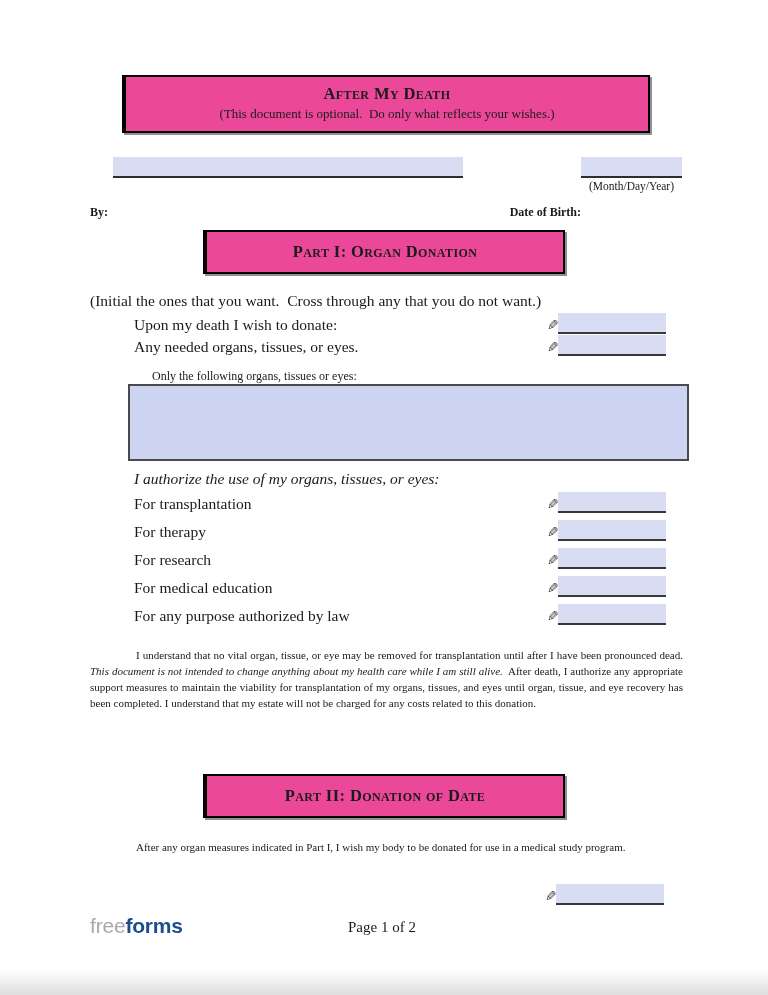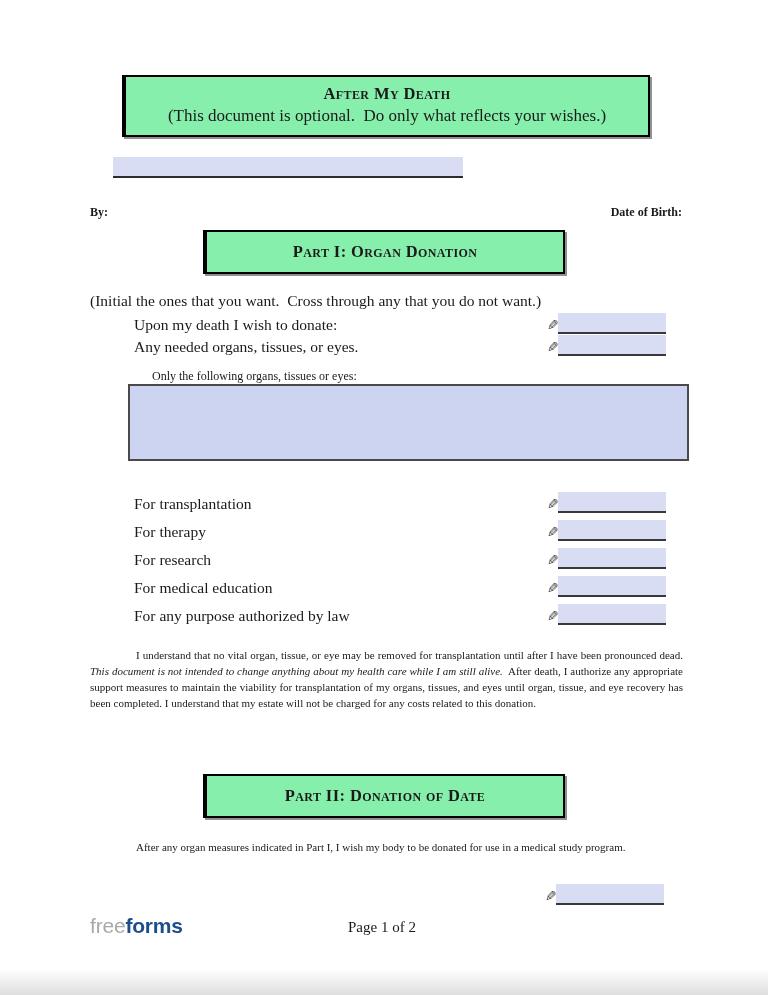--- a/index.html
+++ b/index.html
@@ -7,33 +7,33 @@
   .doc {
     position:absolute; inset:0;
     font-family:"Liberation Serif", serif;
     color:#1a1a1a; font-size:15.5px;
   }
   .prewrap { white-space:pre-wrap; }
 
   
   .shadow-box {
     position:absolute;
-    background:#86efac;
+    background:#ec4899;
     border:2px solid #000;
     border-left-width:4px;
     box-shadow:2px 2px 0 0 #909090;
     text-align:center;
     box-sizing:border-box;
   }
   .header-box { left:122px; top:75px; width:528px; padding:7px 6px 9px; }
   .box-title {
     font-size:16.5px; font-weight:bold; font-variant:small-caps;
     letter-spacing:.4px;
   }
-  .box-subtitle { font-size:17px; margin-top:2px; }
+  .box-subtitle { font-size:13px; margin-top:2px; }
   .part-box { left:203px; top:230px; width:362px; padding:10px 0; }
   .part2-box { top:774px; }
 
   
   .byline { position:absolute; left:90px; top:156px; width:592px; display:flex; }
   .line-label { font-weight:bold; font-size:12px; line-height:24px; white-space:nowrap;margin-top:44px; }
   .field-col { display:flex; flex-direction:column; }
   .name-col { width:350px; margin-left:5px; }
   .dob-col { width:101px; }
   .spacer { flex:1; }
@@ -115,20 +115,26 @@
 
   <div class="byline">
     <span class="line-label">By:</span>
     <div class="field-col name-col">
       <div class="write-line">
         <input type="text" class="blue-input" value="" style="">
       </div>
     </div>
     <div class="spacer"></div>
     <span class="line-label">Date of Birth:</span>
+    <div class="field-col dob-col">
+      <div class="write-line">
+        <input type="text" class="blue-input" value="" style="">
+      </div>
+      <div class="hint hint-small">(Month/Day/Year)</div>
+    </div>
   </div>
 
   <div class="shadow-box part-box">
     <div class="box-title">Part I: Organ Donation</div>
   </div>
 
   <div class="instruction prewrap">(Initial the ones that you want.  Cross through any that you do not want.)</div>
 
   <div class="wish-block">
     <div class="field-row wish-row">
@@ -147,20 +153,21 @@
         <div class="init-line">
           <input type="text" class="blue-input" value="" style="">
         </div>
       </div>
     </div>
   </div>
 
   <div class="only-label">Only the following organs, tissues or eyes:</div>
   <textarea class="organs-area" style=""></textarea>
 
+  <div class="authorize">I authorize the use of my organs, tissues, or eyes:</div>
 
   <div class="purposes">
     <div class="field-row purpose-row">
       <span class="row-label">For transplantation</span>
       <div class="initial-field">
         <span class="pencil">✎</span>
         <div class="init-line">
           <input type="text" class="blue-input" value="" style="">
         </div>
       </div>

